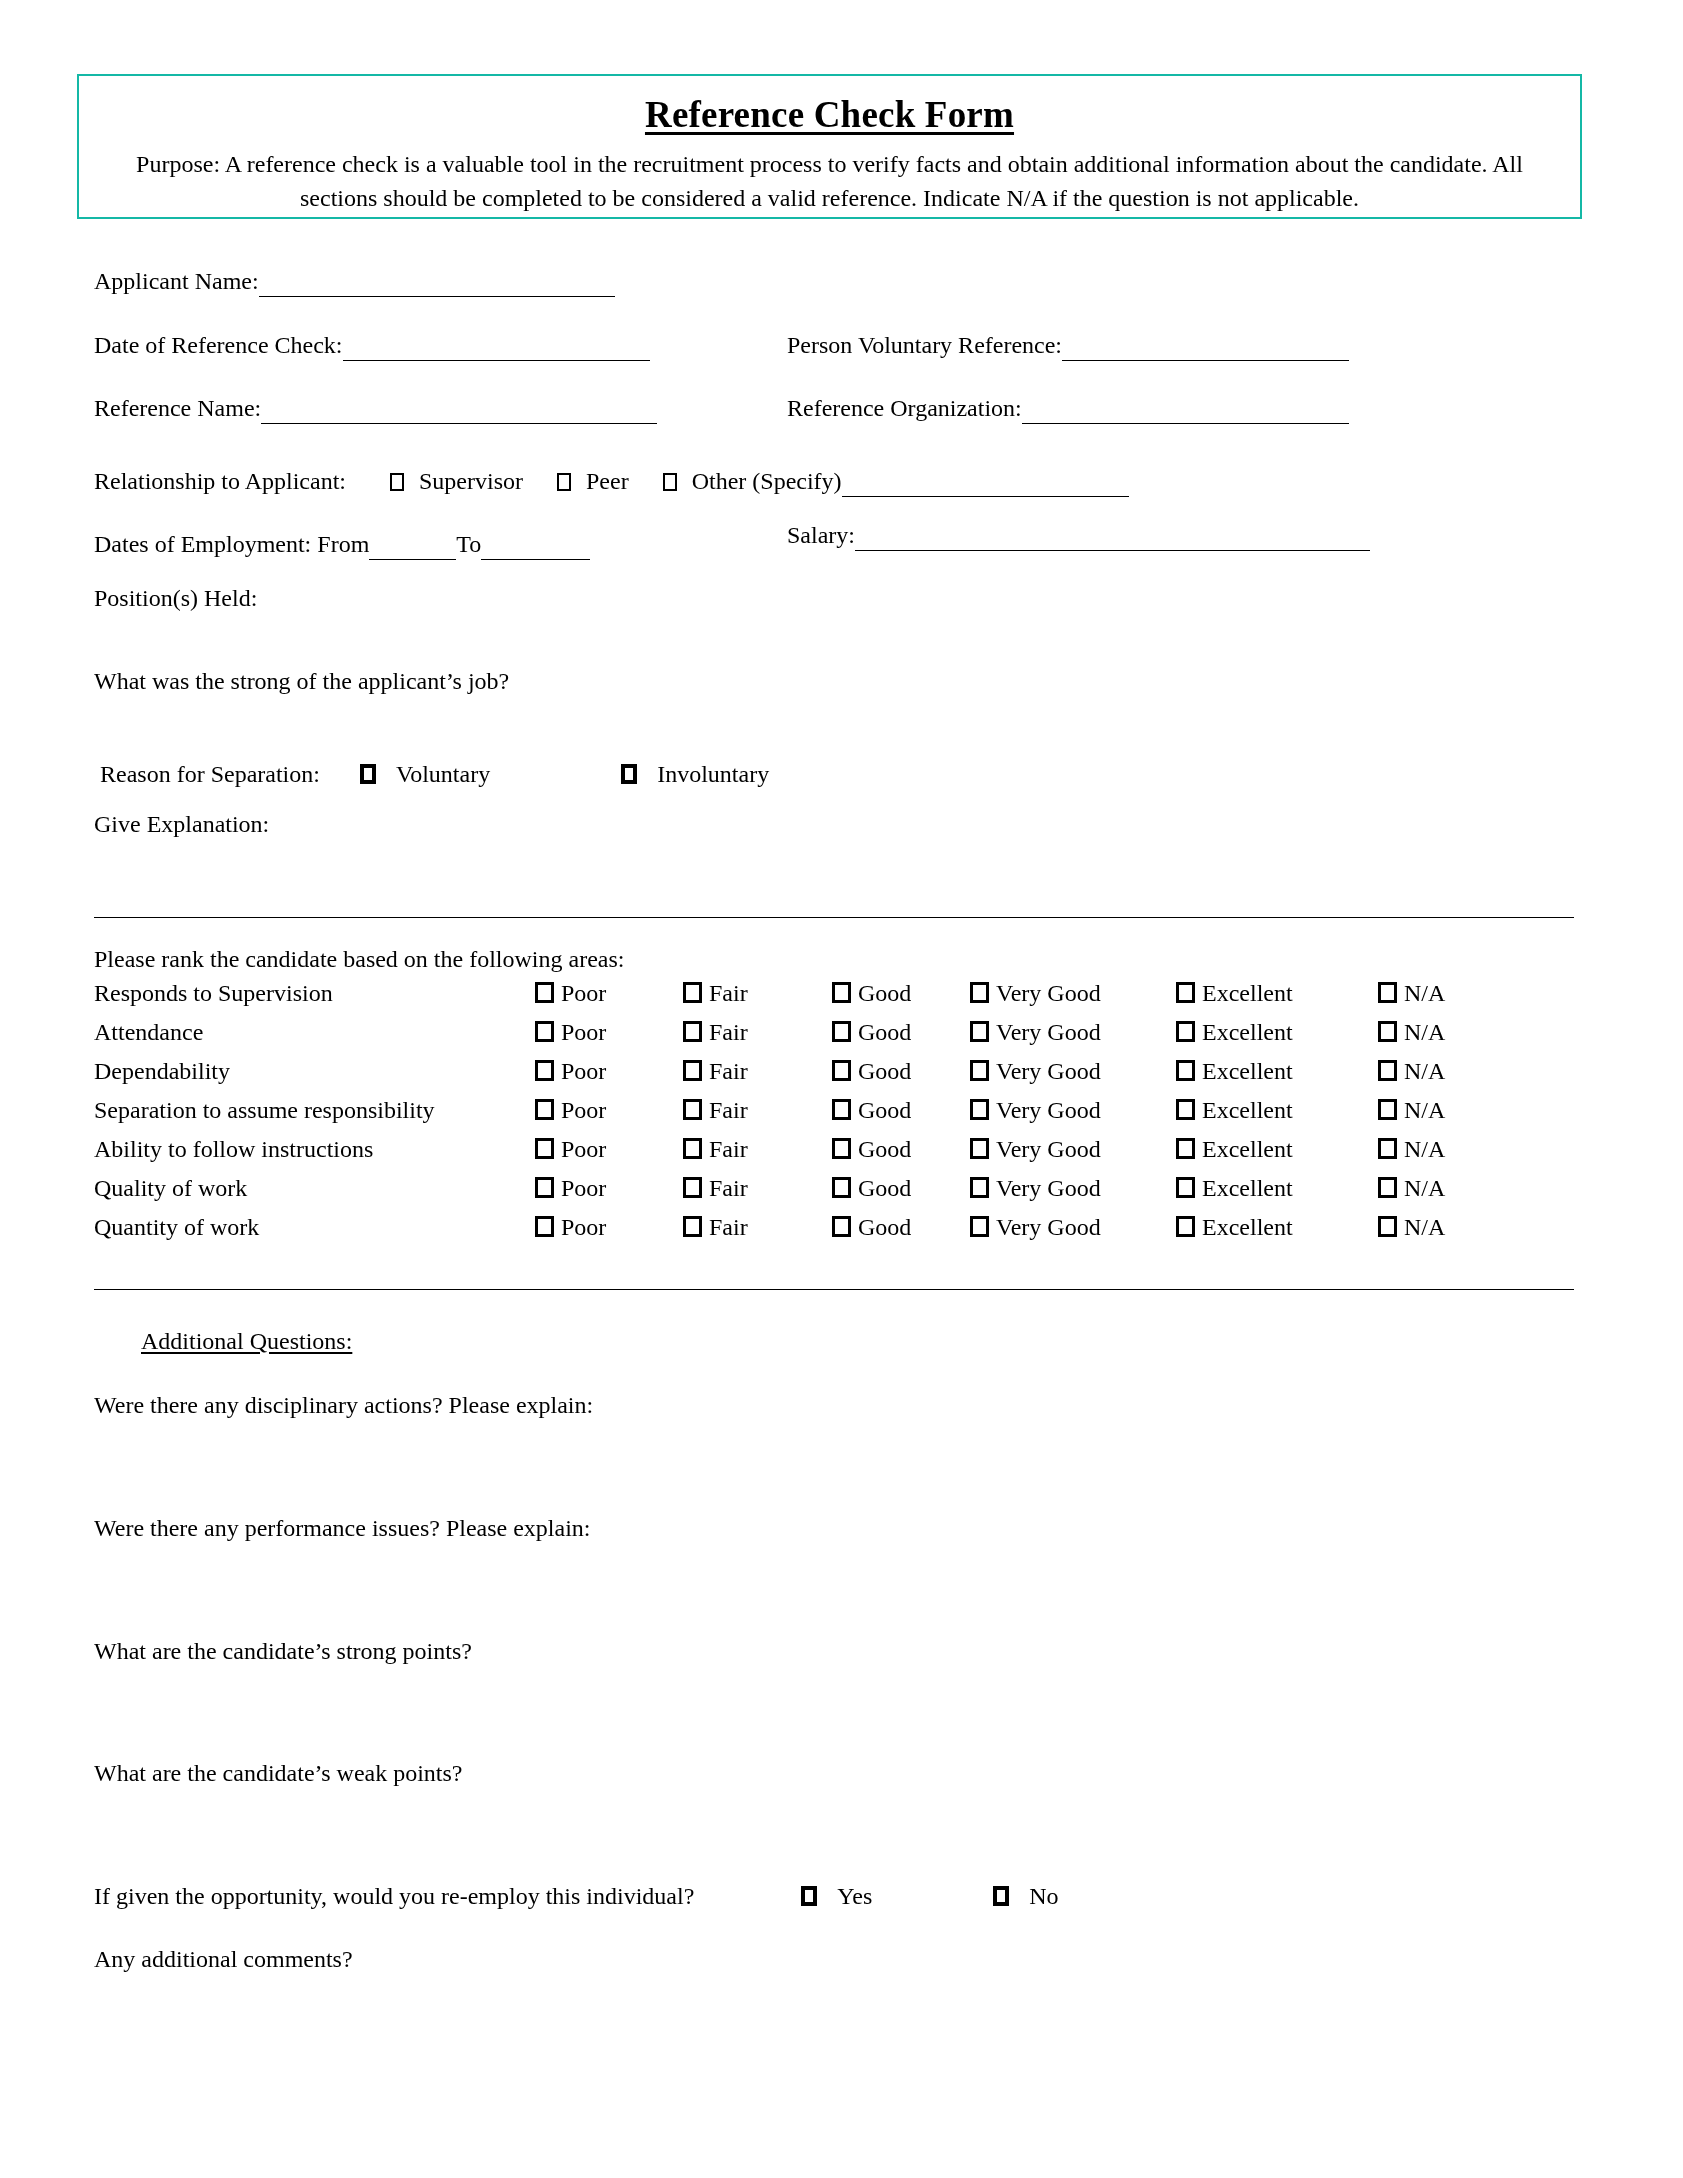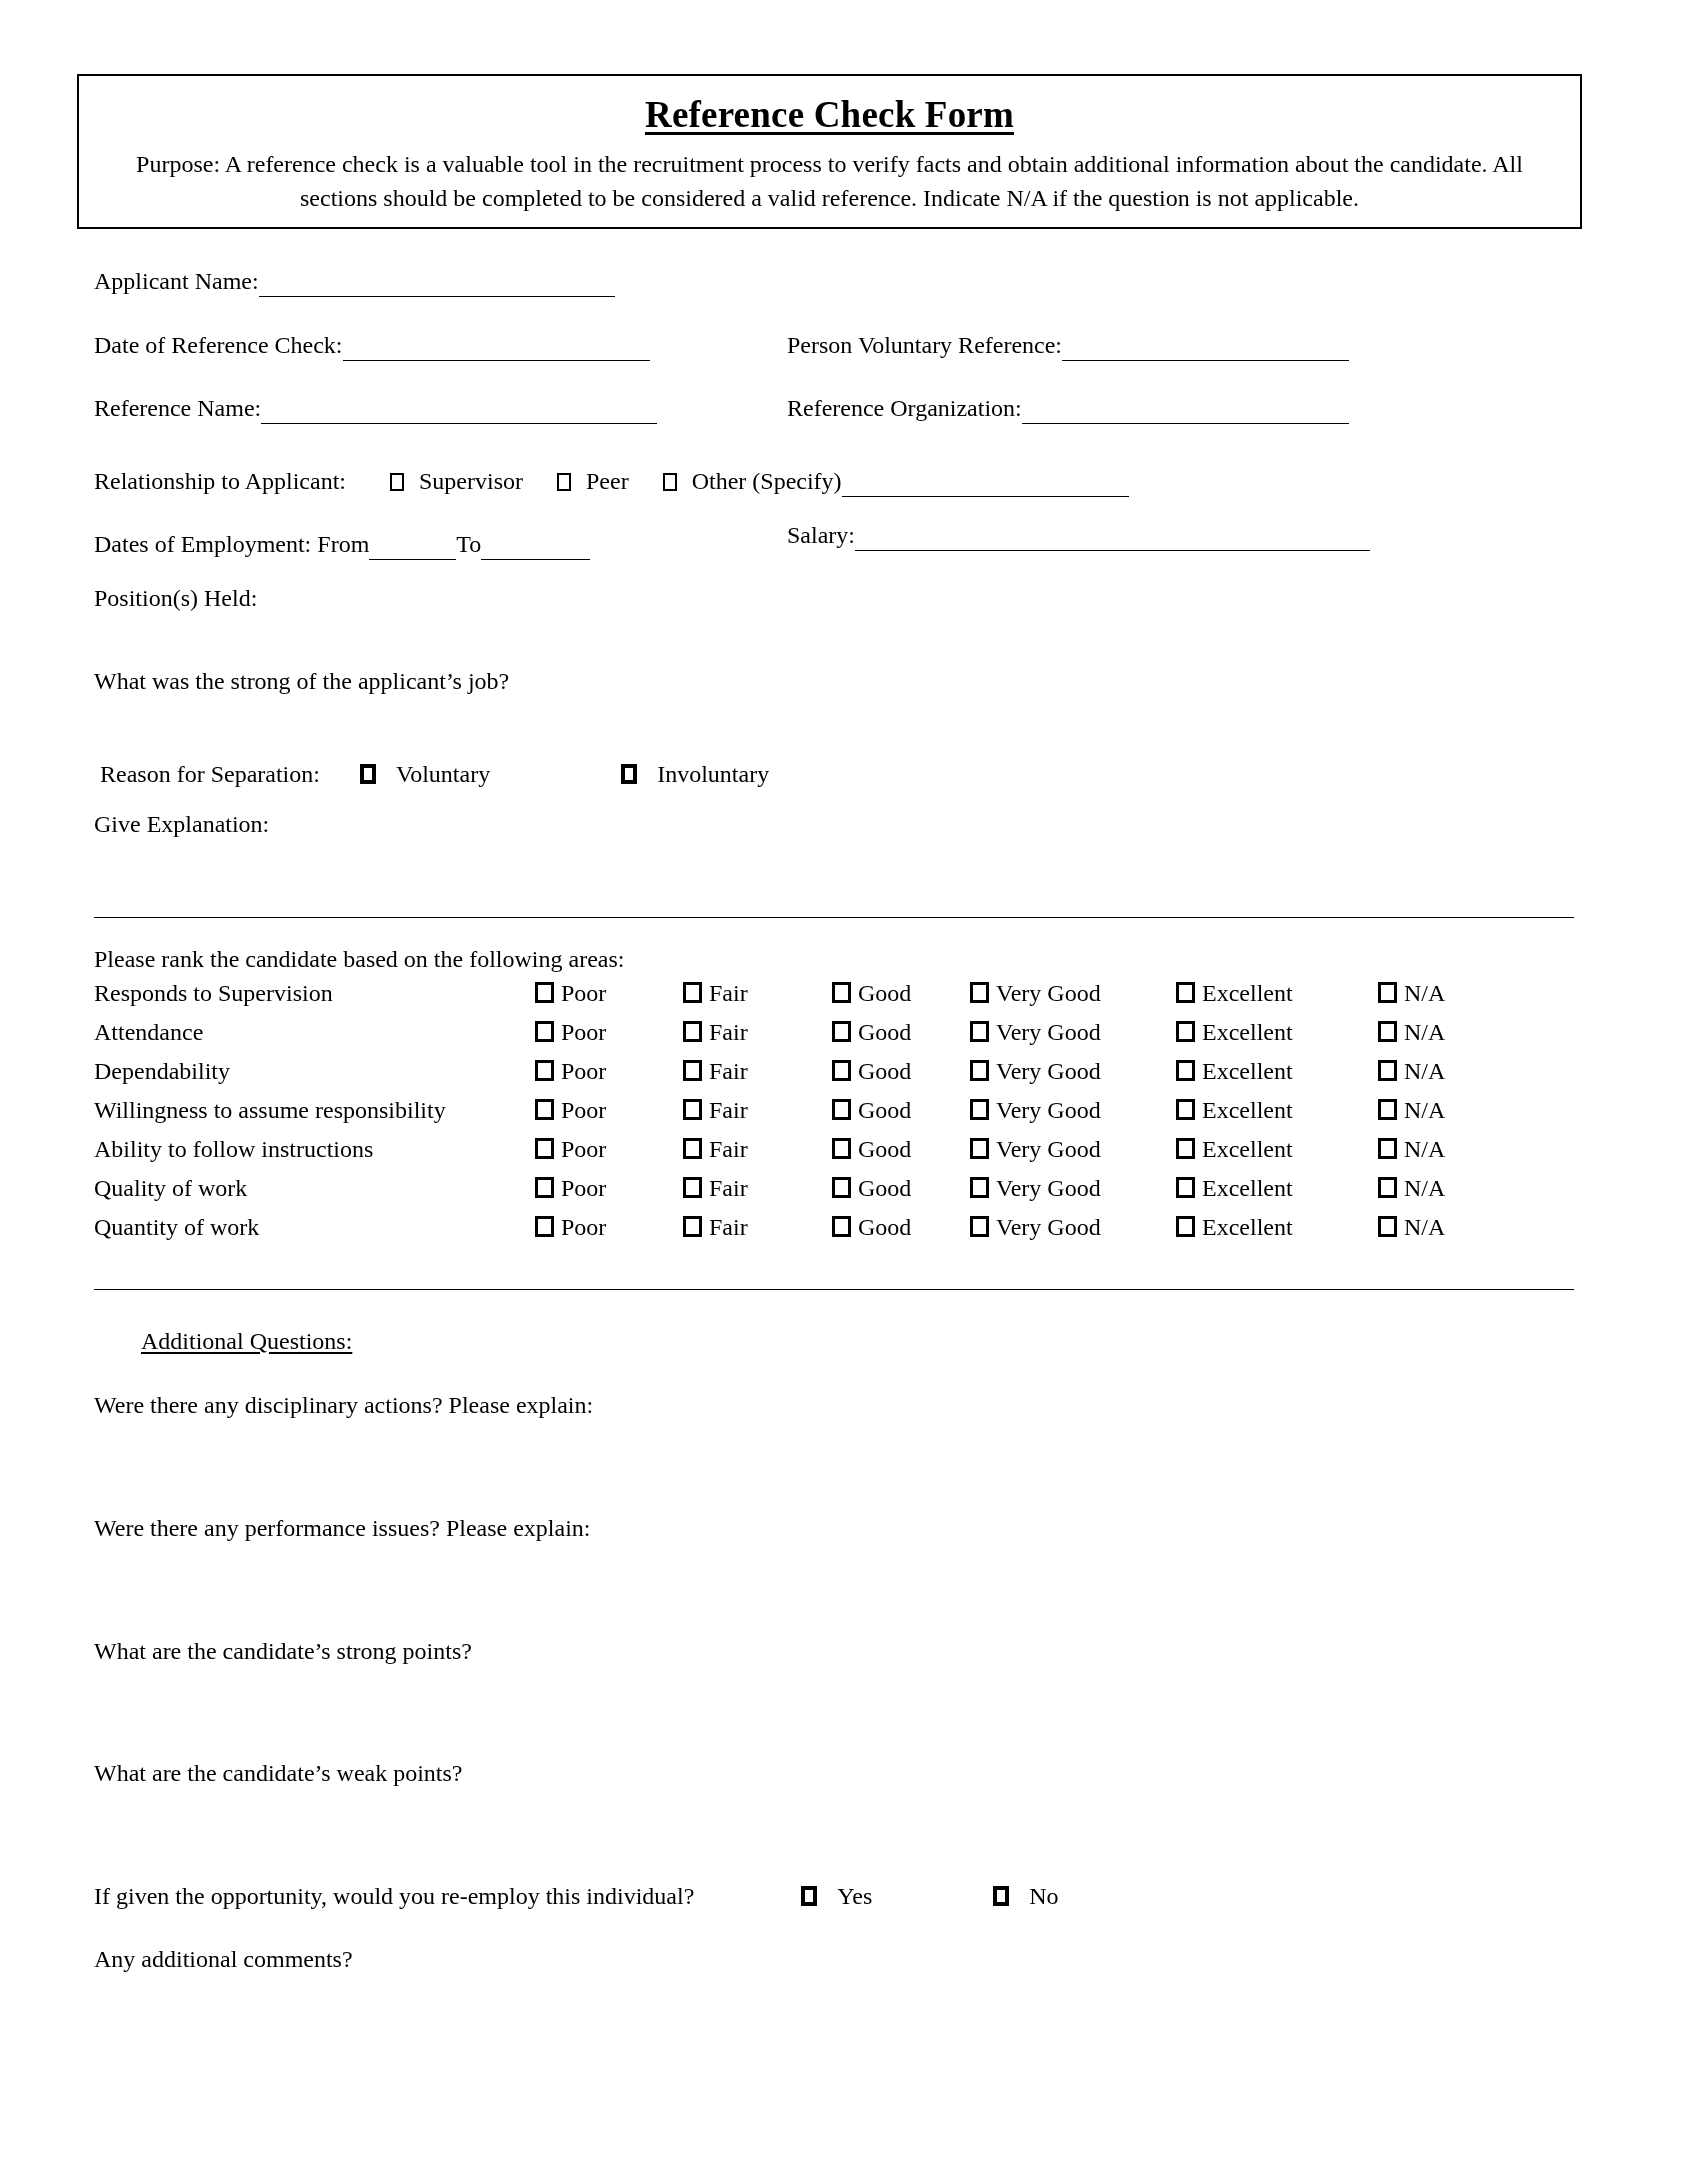--- a/index.html
+++ b/index.html
@@ -19,23 +19,23 @@
     background: #ffffff;
     overflow: hidden;
   }
 
   
   .header-box {
     position: absolute;
     left: 77px;
     top: 74px;
     width: 1505px;
-    border: 2px solid #000000;
+    border: 2px solid #14b8a6;
     box-sizing: border-box;
-    padding: 14px 28px 12px 28px;
+    padding: 14px 28px 2px 28px;
   }
   .form-title {
     text-align: center;
     font-size: 37px;
     font-weight: bold;
     text-decoration: underline;
     text-underline-offset: 5px;
     letter-spacing: 0.2px;
     margin: 4px 0 10px 0;
     line-height: 1.15;
@@ -233,21 +233,21 @@
       <div class="rate-row">
         <div class="rate-label">Dependability</div>
         <div class="rate-opt" style="left: 441px;"><span class="cb-sq"></span><span class="lbl">Poor</span></div>
         <div class="rate-opt" style="left: 589px;"><span class="cb-sq"></span><span class="lbl">Fair</span></div>
         <div class="rate-opt" style="left: 738px;"><span class="cb-sq"></span><span class="lbl">Good</span></div>
         <div class="rate-opt" style="left: 876px;"><span class="cb-sq"></span><span class="lbl">Very Good</span></div>
         <div class="rate-opt" style="left: 1082px;"><span class="cb-sq"></span><span class="lbl">Excellent</span></div>
         <div class="rate-opt" style="left: 1284px;"><span class="cb-sq"></span><span class="lbl">N/A</span></div>
       </div>
       <div class="rate-row">
-        <div class="rate-label">Willingness to assume responsibility</div>
+        <div class="rate-label">Separation to assume responsibility</div>
         <div class="rate-opt" style="left: 441px;"><span class="cb-sq"></span><span class="lbl">Poor</span></div>
         <div class="rate-opt" style="left: 589px;"><span class="cb-sq"></span><span class="lbl">Fair</span></div>
         <div class="rate-opt" style="left: 738px;"><span class="cb-sq"></span><span class="lbl">Good</span></div>
         <div class="rate-opt" style="left: 876px;"><span class="cb-sq"></span><span class="lbl">Very Good</span></div>
         <div class="rate-opt" style="left: 1082px;"><span class="cb-sq"></span><span class="lbl">Excellent</span></div>
         <div class="rate-opt" style="left: 1284px;"><span class="cb-sq"></span><span class="lbl">N/A</span></div>
       </div>
       <div class="rate-row">
         <div class="rate-label">Ability to follow instructions</div>
         <div class="rate-opt" style="left: 441px;"><span class="cb-sq"></span><span class="lbl">Poor</span></div>

